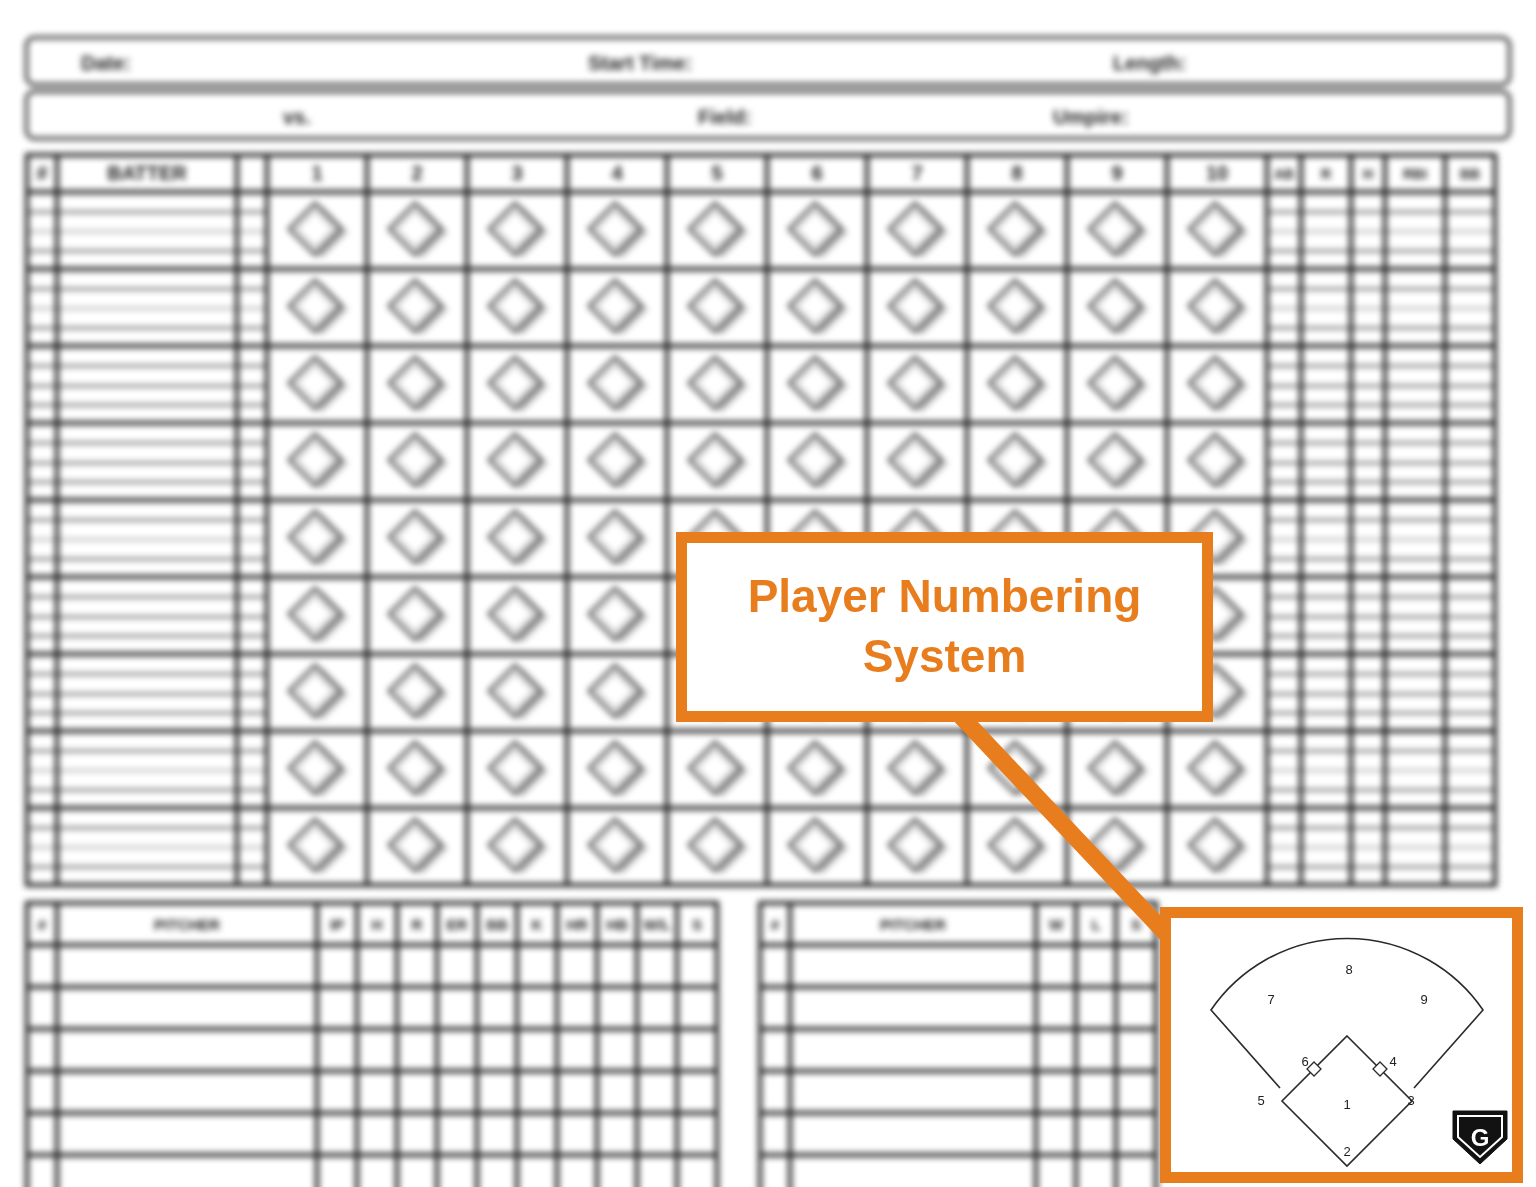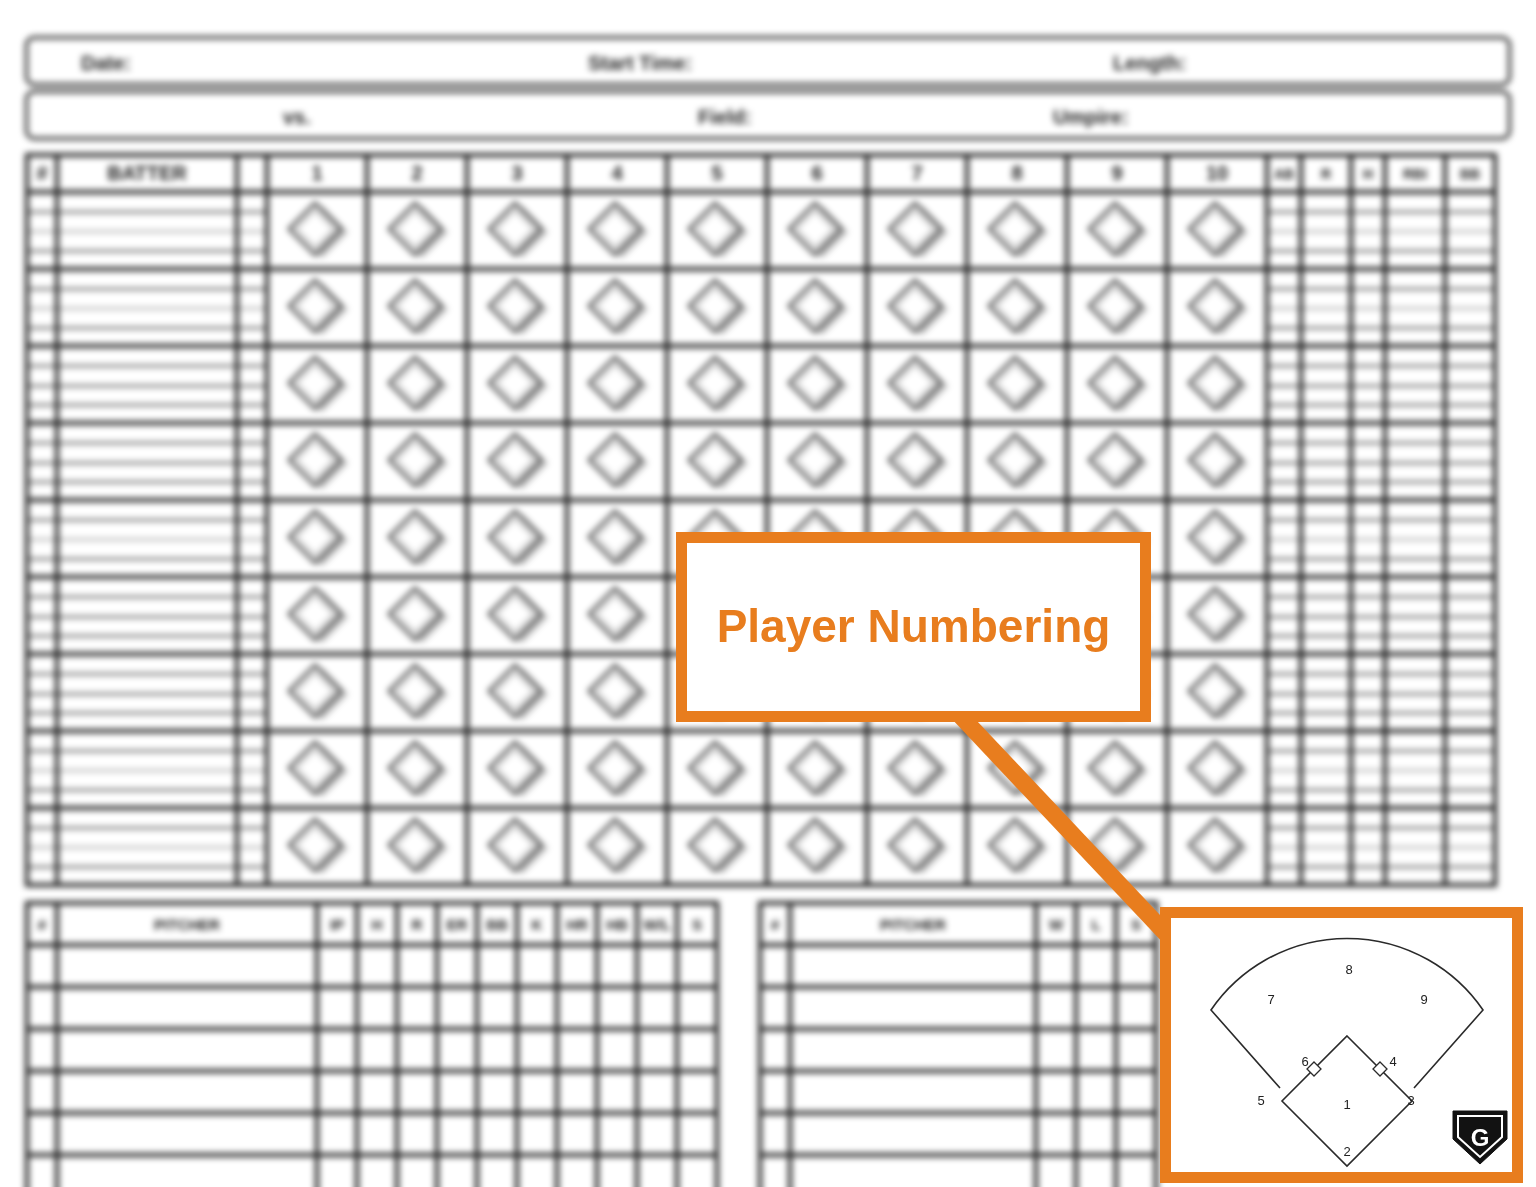--- a/index.html
+++ b/index.html
@@ -25,21 +25,21 @@
 
   .pitch{position:absolute;top:901px;border-left:4px solid #1c1c1c;border-top:4px solid #1c1c1c;background:#fff;width:max-content}
   .phead .c{height:32px;font-size:15px}
   .prow .c{height:42px}
   .pnum{width:30px}
   .pnameL{width:260px}.pstL{width:40px}
   .pnameR{width:246px}.pstR{width:40px}
 
   
   .connector{position:absolute;inset:0;z-index:2;pointer-events:none}
-  .callout{position:absolute;left:676px;top:532px;width:475px;height:190px;border:11px solid #E87D1E;background:#fff;z-index:3;display:flex;flex-direction:column;align-items:center;justify-content:center}
+  .callout{position:absolute;left:676px;top:532px;width:537px;height:190px;border:11px solid #E87D1E;background:#fff;z-index:3;display:flex;flex-direction:column;align-items:center;justify-content:center}
   .callout .cline{color:#E87D1E;font-size:46px;font-weight:bold;line-height:1.3;white-space:nowrap}
   .inset{position:absolute;left:1160px;top:907px;width:363px;height:276px;border:11px solid #E87D1E;background:#fff;z-index:3}
   .inset svg{display:block;width:100%;height:100%}
   .fieldtxt{font-family:"Liberation Sans",sans-serif;font-size:13px;fill:#222}
 </style>
 </head>
 <body>
 
 <div class="stage">
 
@@ -954,20 +954,21 @@
         </div>
       </div>
   </div>
 
   <svg class="connector" width="1536" height="1187" viewBox="0 0 1536 1187">
     <line x1="955" y1="710" x2="1205" y2="975" stroke-width="17" stroke="#E87D1E"></line>
   </svg>
 
   <div class="callout">
     <div class="cline">Player Numbering</div>
+    <div class="cline">System</div>
   </div>
 
   <div class="inset">
     <svg viewBox="0 0 341 254">
       <path d="M 109,170 L 40,92 A 165 165 0 0 1 312,92 L 243,170" fill="none" stroke="#2a2a2a" stroke-width="1.6"></path>
       <polygon points="176,118 241,183 176,248 111,183" fill="#fff" stroke="#2a2a2a" stroke-width="1.6"></polygon>
       <g stroke="#2a2a2a" stroke-width="1.3" fill="#fff">
         <polygon points="143,144 150,151 143,158 136,151"></polygon>
         <polygon points="209,144 216,151 209,158 202,151"></polygon>
       </g>

